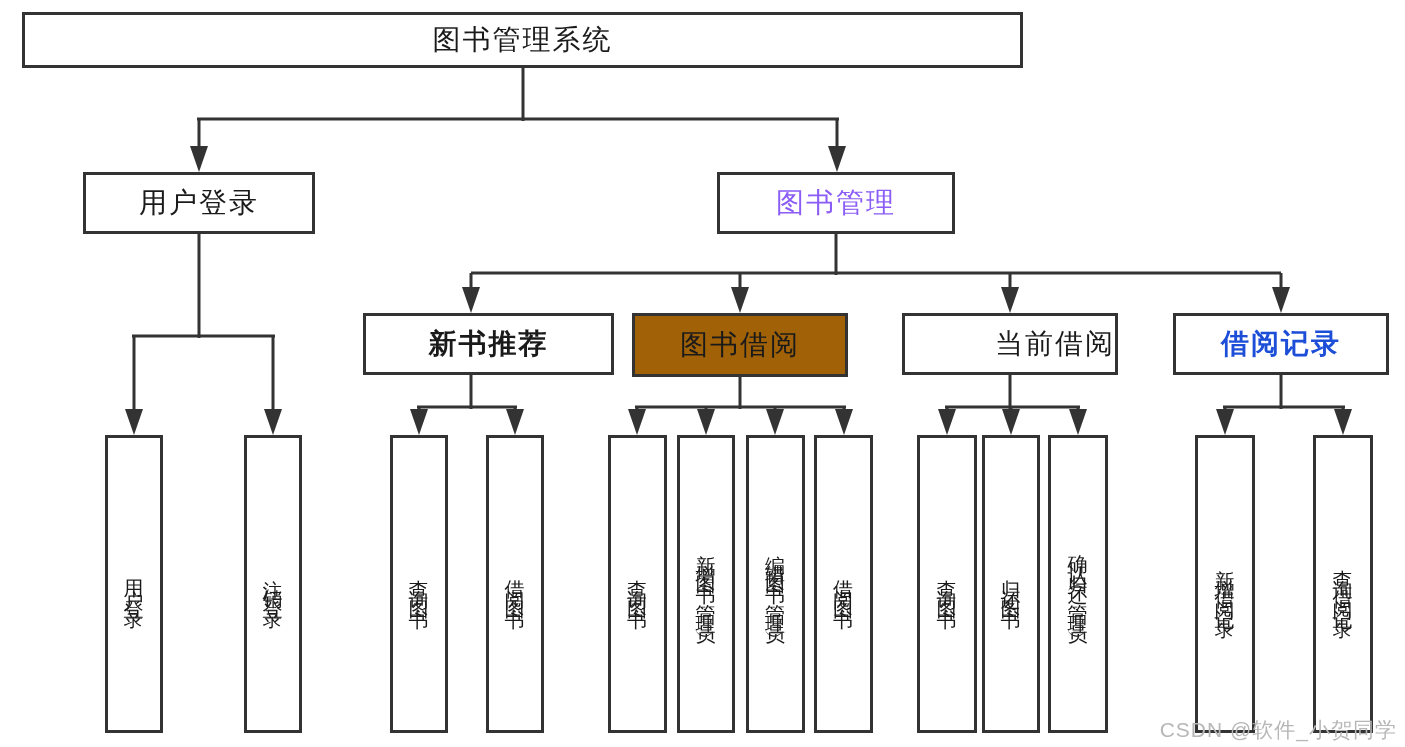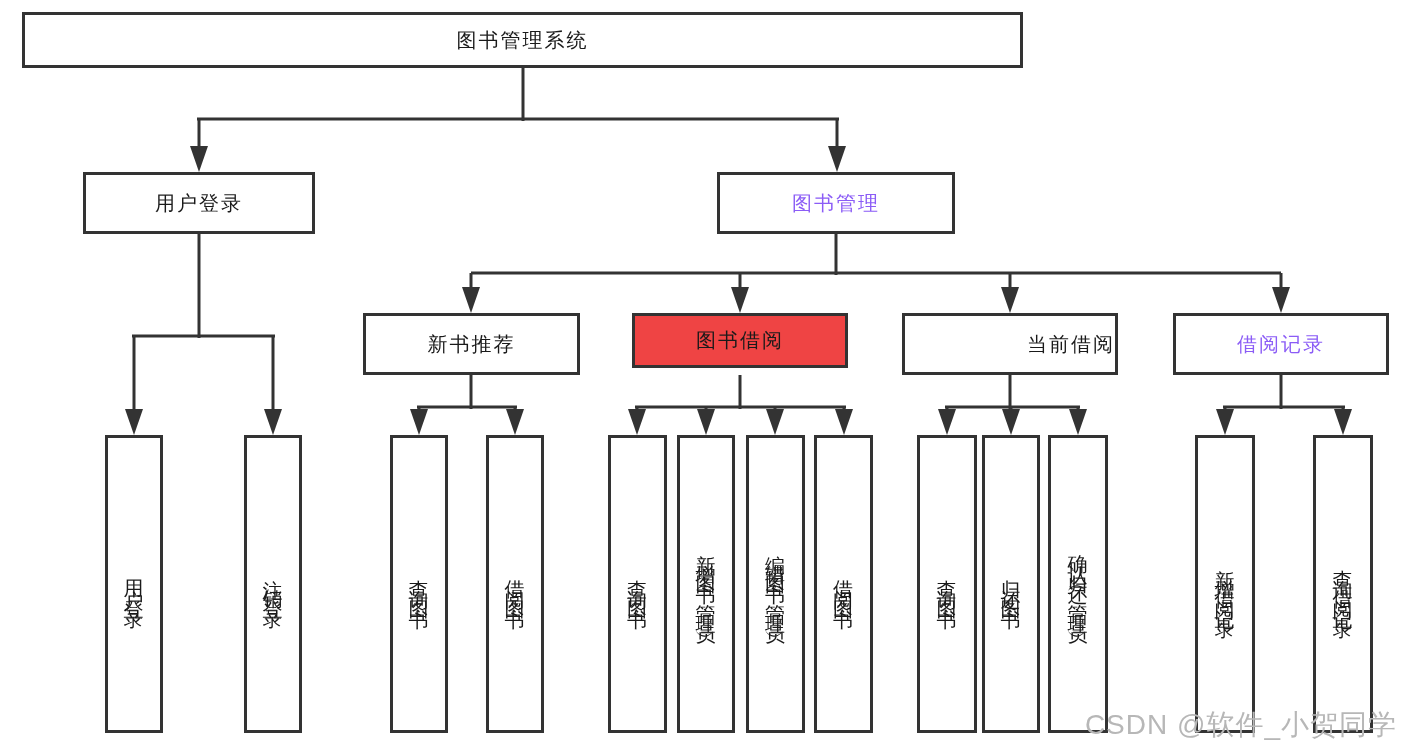--- a/index.html
+++ b/index.html
@@ -26,37 +26,37 @@
     position: absolute;
     box-sizing: border-box;
     background: #ffffff;
     border: 3px solid #333333;
     display: flex;
     align-items: center;
     justify-content: center;
   }
   .node-label {
     color: #1a1a1a;
-    font-size: 20px;
+    font-size: 28px;
     letter-spacing: 2px;
     white-space: nowrap;
   }
   .node.vertical .node-label {
     writing-mode: vertical-rl;
     text-orientation: mixed;
     letter-spacing: 10px;
     font-size: 20px;
     white-space: normal;
     line-height: 1;
   }
   #watermark {
     position: absolute;
     right: 8px;
     bottom: 3px;
-    font-size: 28px;
+    font-size: 21px;
     color: #b7b7b7;
     letter-spacing: 1px;
   }
 </style>
 </head>
 <body>
 
 <div id="canvas">
   <svg id="edges" xmlns="http://www.w3.org/2000/svg" viewBox="0 0 1405 747">
       <line x1="523" y1="68" x2="523" y2="121" stroke="#333333" stroke-width="3"></line>
@@ -115,31 +115,31 @@
   <div id="nodes">
       <div class="node" style="left: 22px; top: 12px; width: 1001px; height: 56px; border-color: rgb(51, 51, 51); background: rgb(255, 255, 255);">
         <span class="node-label" style="color: rgb(26, 26, 26);">图书管理系统</span>
       </div>
       <div class="node" style="left: 83px; top: 172px; width: 232px; height: 62px; border-color: rgb(51, 51, 51); background: rgb(255, 255, 255);">
         <span class="node-label" style="color: rgb(26, 26, 26);">用户登录</span>
       </div>
       <div class="node" style="left: 717px; top: 172px; width: 238px; height: 62px; border-color: rgb(51, 51, 51); background: rgb(255, 255, 255);">
         <span class="node-label" style="color: #8b5cf6;">图书管理</span>
       </div>
-      <div class="node" style="left: 363px; top: 313px; width: 217px; height: 62px; border-color: rgb(51, 51, 51); background: rgb(255, 255, 255);">
+      <div class="node" style="left: 363px; top: 313px; width: 251px; height: 62px; border-color: rgb(51, 51, 51); background: rgb(255, 255, 255); font-weight: bold;">
         <span class="node-label" style="color: rgb(26, 26, 26);">新书推荐</span>
       </div>
-      <div class="node" style="left: 632px; top: 313px; width: 216px; height: 55px; border-color: rgb(51, 51, 51); background: #ef4444;">
+      <div class="node" style="left: 632px; top: 313px; width: 216px; height: 64px; border-color: rgb(51, 51, 51); background: #a16207;">
         <span class="node-label" style="color: rgb(26, 26, 26);">图书借阅</span>
       </div>
       <div class="node" style="left: 902px; top: 313px; width: 216px; height: 62px; border-color: rgb(51, 51, 51); background: rgb(255, 255, 255); justify-content: flex-end;">
         <span class="node-label" style="color: rgb(26, 26, 26);">当前借阅</span>
       </div>
       <div class="node" style="left: 1173px; top: 313px; width: 216px; height: 62px; border-color: rgb(51, 51, 51); background: rgb(255, 255, 255);">
-        <span class="node-label" style="color: #8b5cf6;">借阅记录</span>
+        <span class="node-label" style="color: #1d4ed8; font-weight: bold;">借阅记录</span>
       </div>
       <div class="node vertical" style="left: 105px; top: 435px; width: 58px; height: 298px; border-color: rgb(51, 51, 51); background: rgb(255, 255, 255);">
         <span class="node-label" style="color: rgb(26, 26, 26);">用户登录</span>
       </div>
       <div class="node vertical" style="left: 244px; top: 435px; width: 58px; height: 298px; border-color: rgb(51, 51, 51); background: rgb(255, 255, 255);">
         <span class="node-label" style="color: rgb(26, 26, 26);">注销登录</span>
       </div>
       <div class="node vertical" style="left: 390px; top: 435px; width: 58px; height: 298px; border-color: rgb(51, 51, 51); background: rgb(255, 255, 255);">
         <span class="node-label" style="color: rgb(26, 26, 26);">查询图书</span>
       </div>

